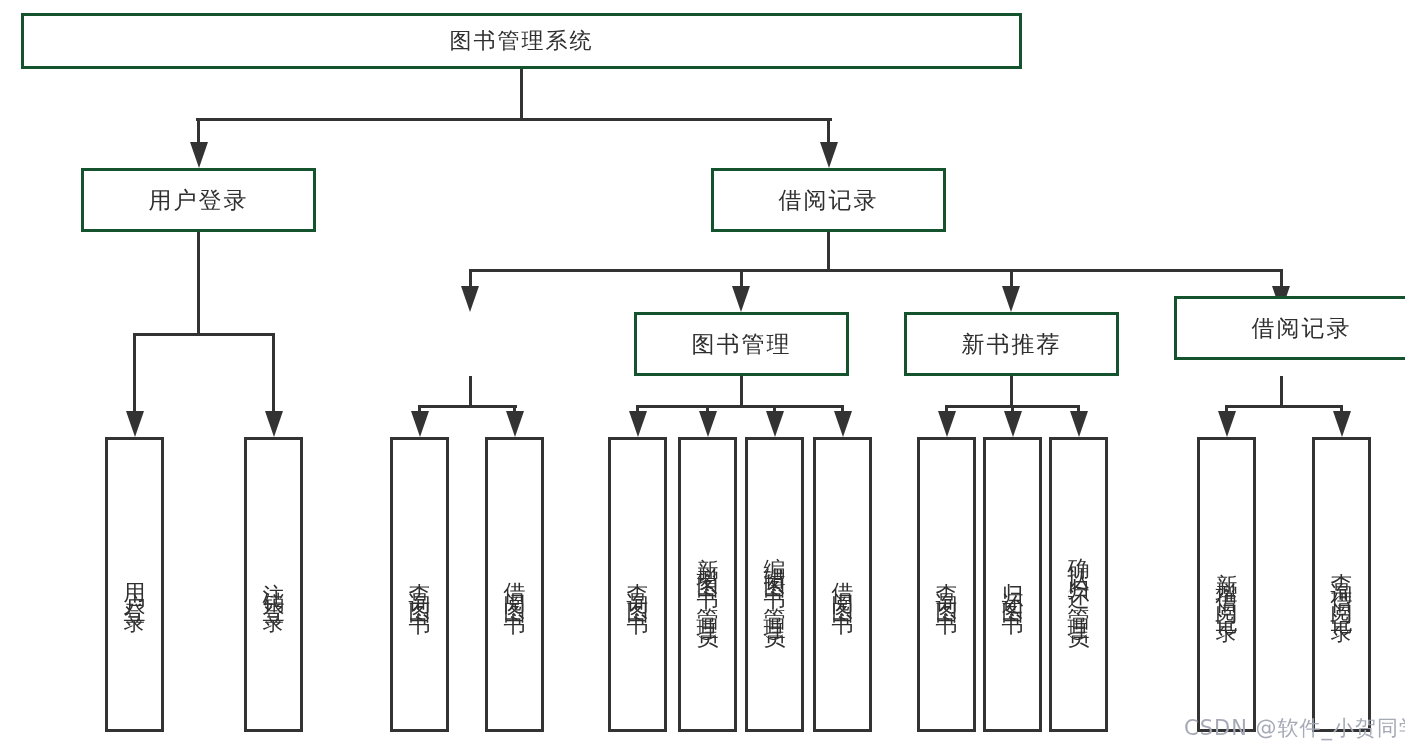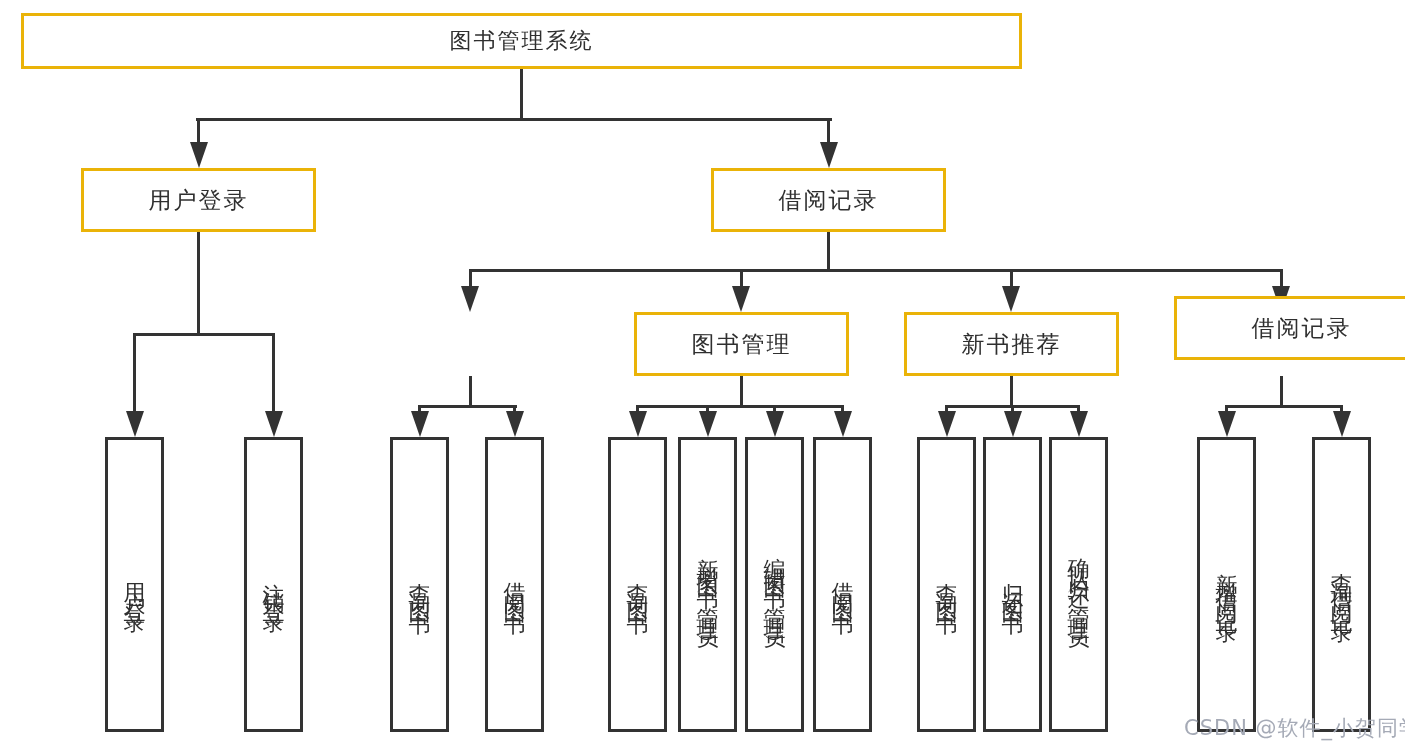--- a/index.html
+++ b/index.html
@@ -2,21 +2,21 @@
 <html><head>
 <meta charset="utf-8">
 <style>
   html,body{margin:0;padding:0;background:#ffffff;}
   .canvas{
     position:relative;width:1405px;height:747px;background:#ffffff;
     font-family:"DejaVu Sans","Liberation Sans",sans-serif;
     color:#2f2f2f;overflow:hidden;
   }
   .box{
-    position:absolute;box-sizing:border-box;border:3px solid #eab308;background:#ffffff;
+    position:absolute;box-sizing:border-box;border:3px solid #14532d;background:#ffffff;
     display:flex;align-items:center;justify-content:center;
     font-size:23px;letter-spacing:2px;white-space:nowrap;
   }
   .root-box{font-size:22px;}
   .leaf{
     position:absolute;box-sizing:border-box;border:3px solid #333333;background:#ffffff;
     writing-mode:vertical-rl;text-orientation:mixed;
     display:flex;align-items:center;justify-content:center;
     font-size:22px;letter-spacing:10px;line-height:1;
   }

